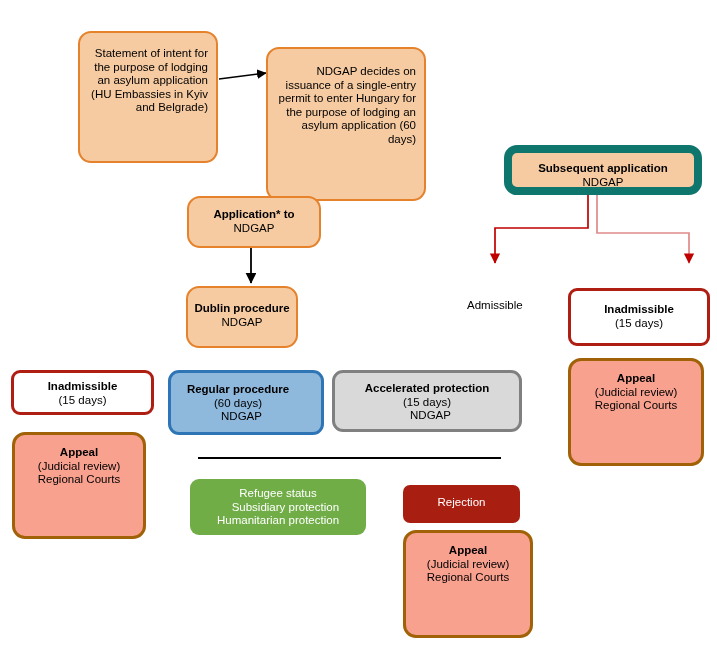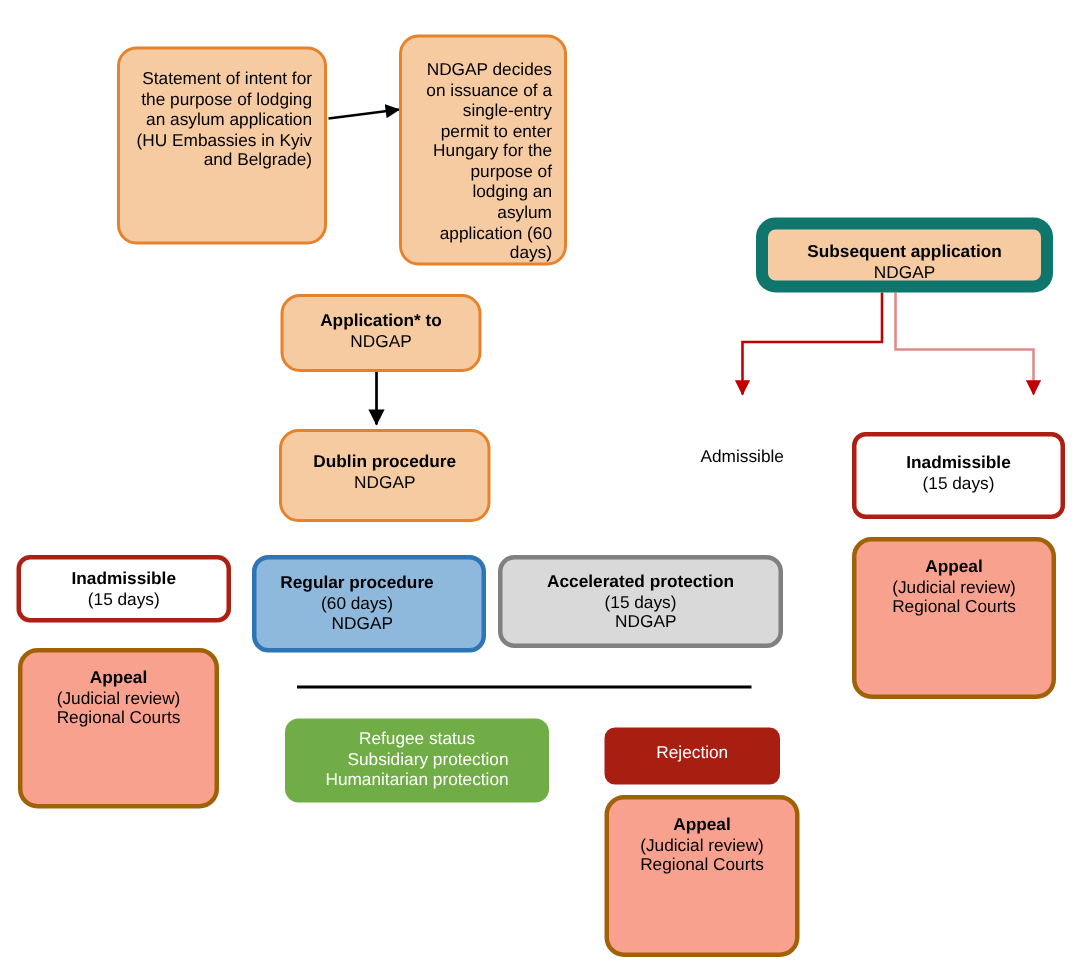--- a/index.html
+++ b/index.html
@@ -120,30 +120,30 @@
 
     <path d="M 597 195 L 597 233 L 689 233 L 689 263" stroke="#E08A8A" stroke-width="1.7" fill="none" marker-end="url(#arrowRed)"></path>
   </svg>
 
   <div class="hrule" style="left:198px; top:457px; width:303px; height:1.8px;"></div>
 
   <div class="node v-orange" style="left:78px; top:31px; width:140px; height:132px; padding:14px 8px 0 8px;">
     <span class="title" style="font-weight:normal;">Statement of intent for the purpose of lodging an asylum application (HU Embassies in Kyiv and Belgrade)</span>
   </div>
 
-  <div class="node v-orange" style="left:266px; top:23px; width:112px; height:154px; padding:16px 8px 0 8px;">
+  <div class="node v-orange" style="left:266px; top:47px; width:160px; height:154px; padding:16px 8px 0 8px;">
     <span class="title" style="font-weight:normal;">NDGAP decides on issuance of a single-entry permit to enter Hungary for the purpose of lodging an asylum application (60 days)</span>
   </div>
 
   <div class="node v-orange" style="left:187px; top:196px; width:134px; height:52px; padding:10px 6px 0 6px;">
     <span class="title">Application* to</span>
     <span class="sub">NDGAP</span>
   </div>
 
-  <div class="node v-orange" style="left:186px; top:286px; width:141px; height:62px; padding:14px 6px 0 6px;">
+  <div class="node v-orange" style="left:186px; top:286px; width:112px; height:62px; padding:14px 6px 0 6px;">
     <span class="title">Dublin procedure</span>
     <span class="sub">NDGAP</span>
   </div>
 
   <div class="node v-orange-brown" style="left:504px; top:145px; width:198px; height:50px; padding:9px 6px 0 6px;">
     <span class="title">Subsequent application</span>
     <span class="sub">NDGAP</span>
   </div>
 
   <div class="plain-label" style="left:467px; top:299px;">

